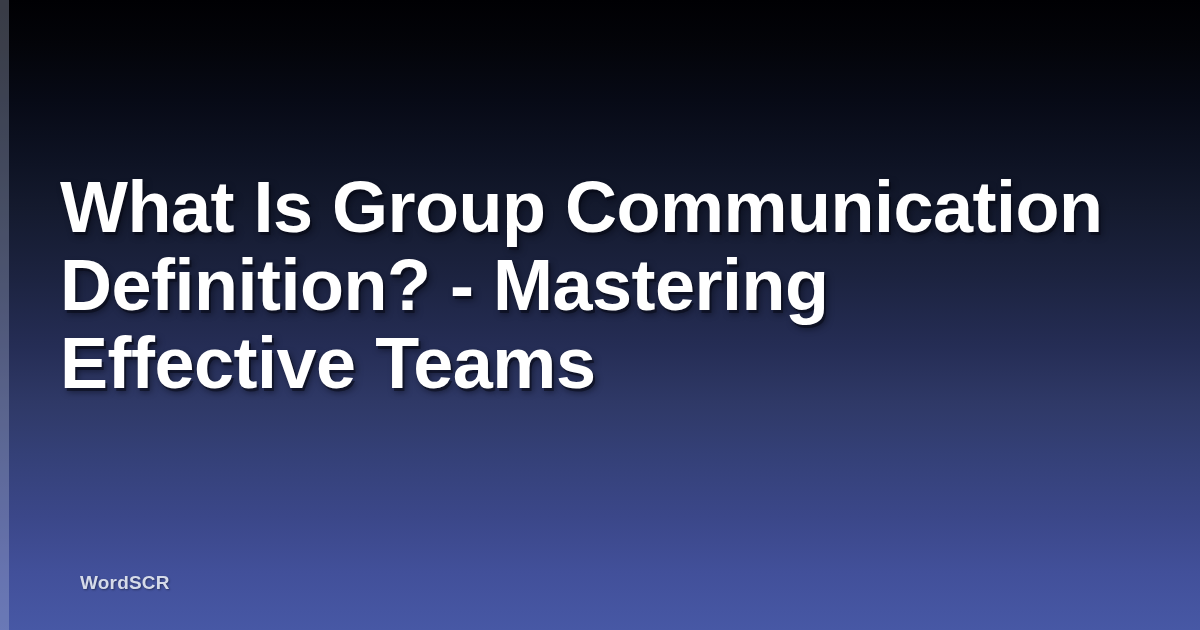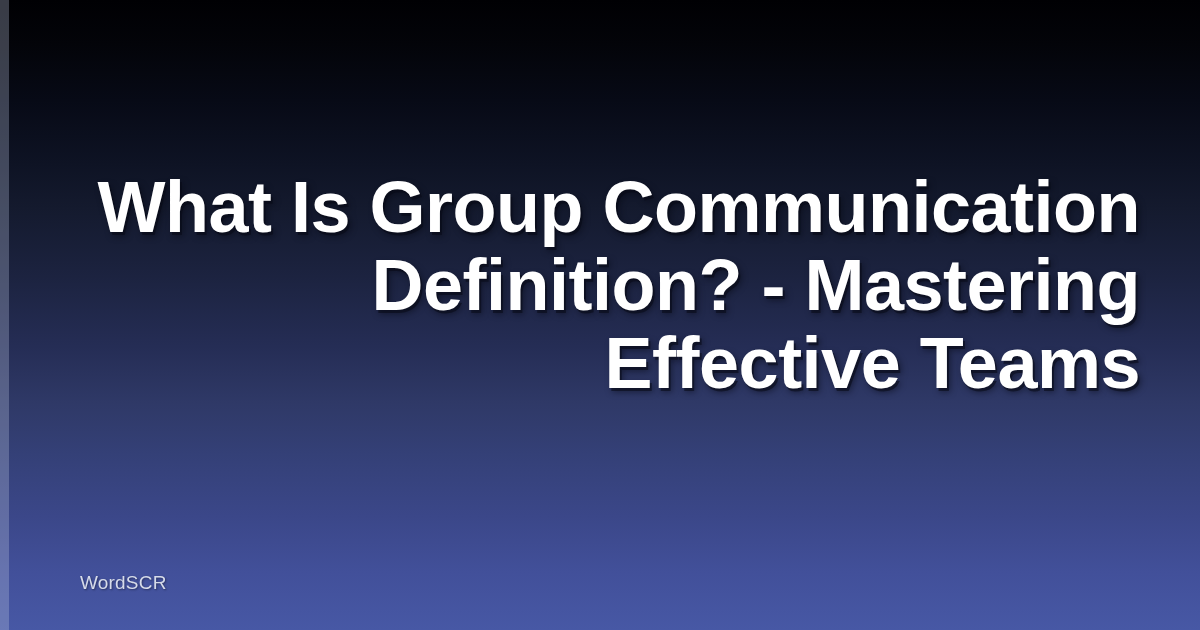--- a/index.html
+++ b/index.html
@@ -58,41 +58,41 @@
     display: flex;
     align-items: center;
     justify-content: center;
     padding: 0 40px 60px 40px;
     box-sizing: border-box;
   }
 
   #headline {
     margin: 0;
     width: 1080px;
-    text-align: right;
+    text-align: left;
     color: #ffffff;
     font-family: "Liberation Sans", sans-serif;
     font-weight: 700;
     font-size: 72px;
     line-height: 78px;
     letter-spacing: -0.5px;
     text-shadow:
       2px 3px 0 rgba(8, 10, 22, 0.55),
       3px 4px 6px rgba(5, 7, 18, 0.50);
     word-wrap: break-word;
   }
 
   #brand {
     position: absolute;
     left: 80px;
     bottom: 36px;
     margin: 0;
     color: #d6dbe9;
     font-family: "Liberation Sans", sans-serif;
-    font-weight: 400;
+    font-weight: 700;
     font-size: 19px;
     letter-spacing: 0.2px;
     text-shadow: 1px 1px 2px rgba(10, 14, 32, 0.45);
   }
 </style>
 </head>
 <body>
 
 <div id="card">
 

